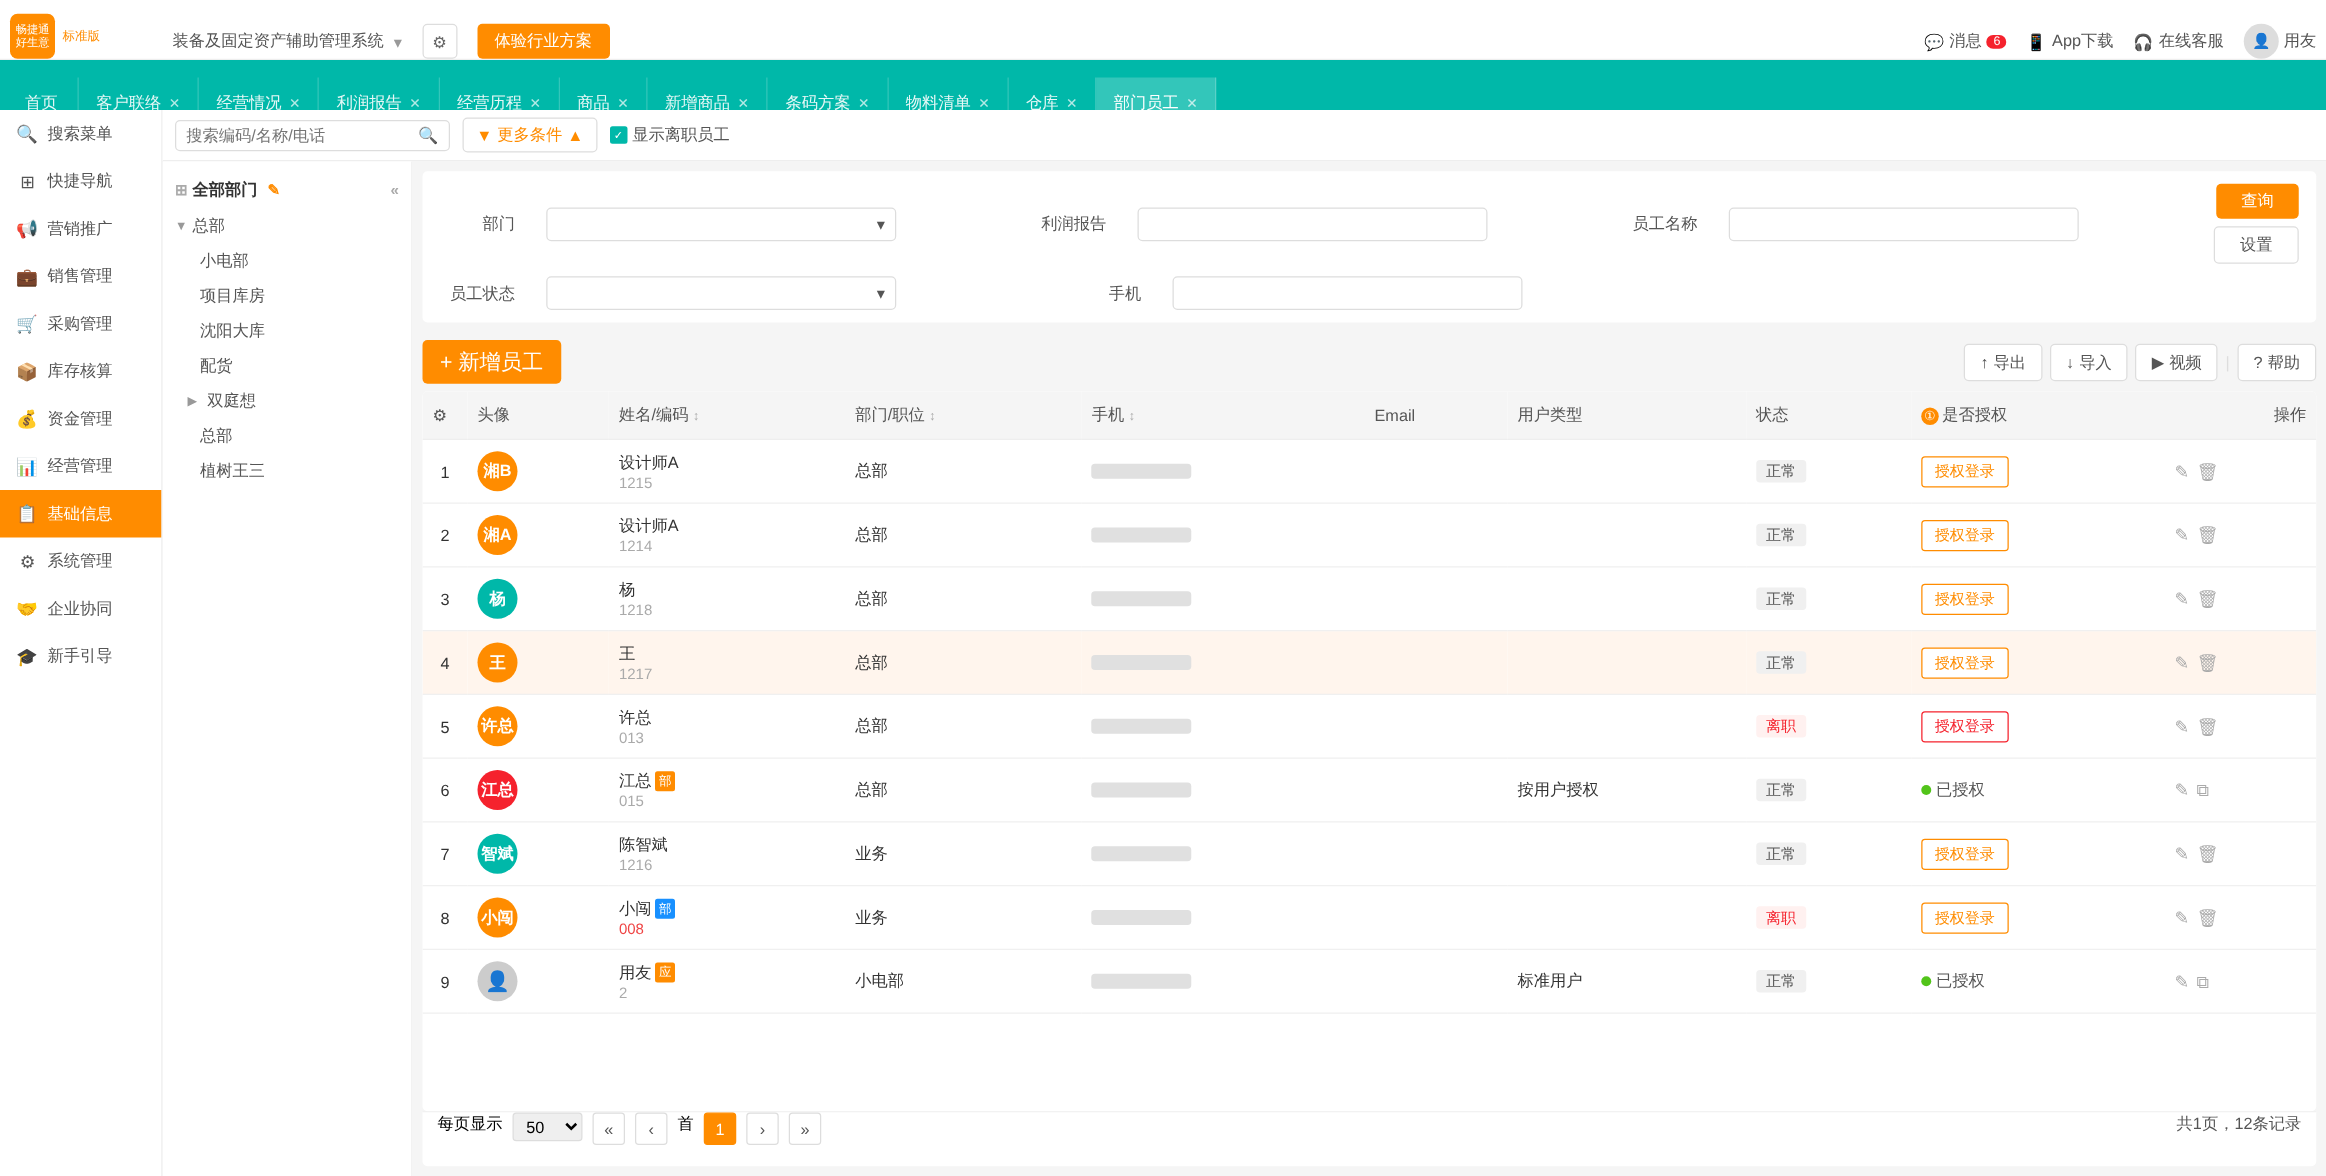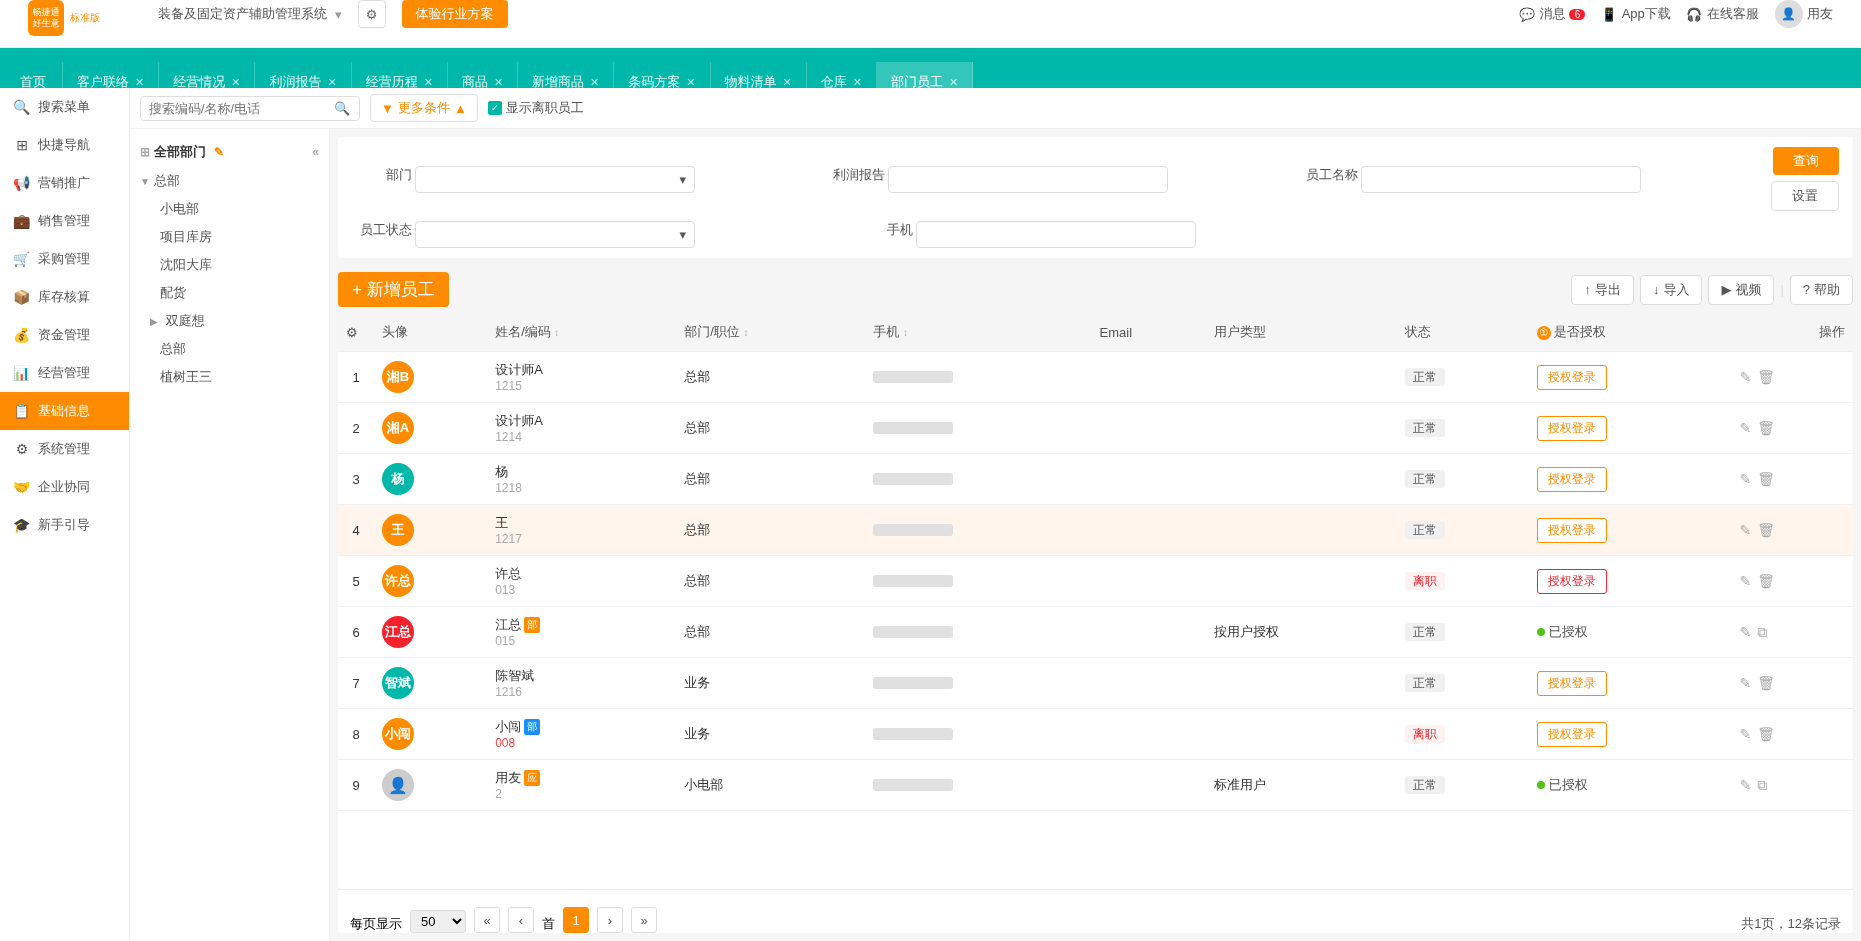--- a/index.html
+++ b/index.html
@@ -1,19 +1,19 @@
 <!DOCTYPE html>
 <html><head>
   <meta charset="utf-8">
   <style>
     * { box-sizing: border-box; margin: 0; padding: 0; font-family: 'Microsoft YaHei', Arial, sans-serif; font-size: 13px; }
     body { background: #f5f5f5; display: flex; flex-direction: column; height: 941px; overflow: hidden; }
 
     
-    .top-bar { height: 48px; background: #fff; display: flex; align-items: flex-start; padding: 0 28px; border-bottom: 1px solid #eee; flex-shrink: 0; }
+    .top-bar { height: 48px; background: #fff; display: flex; align-items: flex-end; padding: 0 8px; border-bottom: 1px solid #eee; flex-shrink: 0; }
     .logo-area { display: flex; align-items: center; width: 130px; }
     .logo-icon { width: 36px; height: 36px; background: #ff8c00; border-radius: 6px; display: flex; align-items: center; justify-content: center; color: #fff; font-size: 11px; margin-right: 6px; }
     .sys-title { flex: 1; font-size: 13px; color: #333; display: flex; align-items: center; gap: 8px; }
     .sys-title span { color: #555; }
     .sys-title .arrow { color: #999; }
     .gear-btn { width: 28px; height: 28px; border: 1px solid #ddd; border-radius: 4px; display: flex; align-items: center; justify-content: center; cursor: pointer; color: #666; margin-left: 8px; }
     .trial-btn { background: #ff8c00; color: #fff; border: none; padding: 5px 14px; border-radius: 4px; cursor: pointer; font-size: 13px; margin-left: 8px; }
     .top-right { display: flex; align-items: center; gap: 16px; margin-left: auto; }
     .top-right-item { display: flex; align-items: center; gap: 4px; cursor: pointer; color: #555; font-size: 13px; }
     .badge { background: #f5222d; color: #fff; border-radius: 10px; font-size: 10px; padding: 0 4px; min-width: 16px; text-align: center; }
@@ -48,21 +48,21 @@
     .tree-item { display: flex; align-items: center; padding: 5px 10px 5px 20px; cursor: pointer; color: #555; font-size: 13px; }
     .tree-item.has-children { padding-left: 10px; }
     .tree-arrow { font-size: 10px; margin-right: 4px; color: #999; }
 
     
     .right-panel { flex: 1; display: flex; flex-direction: column; overflow: hidden; background: #f5f5f5; }
 
     
     .filter-bar { background: #fff; margin: 8px; border-radius: 4px; padding: 10px 14px; display: flex; flex-direction: column; gap: 10px; flex-shrink: 0; }
     .filter-row { display: flex; align-items: center; gap: 16px; }
-    .filter-item { display: flex; gap: 3px; flex: 1; }
+    .filter-item { display: flex; align-items: center; gap: 25px; flex: 1; }
     .filter-item label { color: #555; white-space: nowrap; min-width: 60px; text-align: right; }
     .filter-select { flex: 1; max-width: 280px; border: 1px solid #ddd; border-radius: 4px; padding: 5px 8px; font-size: 13px; color: #555; display: flex; align-items: center; justify-content: space-between; cursor: pointer; }
     .filter-input { flex: 1; max-width: 280px; border: 1px solid #ddd; border-radius: 4px; padding: 5px 8px; font-size: 13px; color: #555; outline: none; }
     .filter-actions { display: flex; flex-direction: column; gap: 6px; align-items: flex-end; }
     .btn-search { background: #ff8c00; color: #fff; border: none; padding: 5px 20px; border-radius: 4px; cursor: pointer; font-size: 13px; }
     .btn-set { background: #fff; color: #555; border: 1px solid #ddd; padding: 5px 20px; border-radius: 4px; cursor: pointer; font-size: 13px; }
 
     
     .table-toolbar { display: flex; align-items: center; padding: 6px 8px; background: #f5f5f5; gap: 8px; flex-shrink: 0; }
     .btn-add { background: #ff8c00; color: #fff; border: none; padding: 6px 14px; border-radius: 4px; cursor: pointer; font-size: 17px; display: flex; align-items: center; gap: 4px; }
@@ -84,21 +84,21 @@
     .btn-auth-resign { border: 1px solid #f5222d; color: #f5222d; background: #fff; padding: 3px 10px; border-radius: 3px; cursor: pointer; font-size: 12px; white-space: nowrap; }
     .authorized { color: #555; display: flex; align-items: center; gap: 4px; font-size: 12px; }
     .dot-green { width: 8px; height: 8px; background: #52c41a; border-radius: 50%; }
     .gray-bar { height: 12px; background: #e0e0e0; border-radius: 3px; width: 80px; }
     .op-btns { display: flex; gap: 6px; align-items: center; color: #aaa; }
     .op-btn { cursor: pointer; color: #aaa; font-size: 14px; }
     .dep-badge { background: #ff8c00; color: #fff; font-size: 10px; padding: 1px 3px; border-radius: 2px; margin-left: 3px; }
     .dep-badge-blue { background: #1890ff; color: #fff; font-size: 10px; padding: 1px 3px; border-radius: 2px; margin-left: 3px; }
 
     
-    .pagination { height: 44px; background: #fff; border-top: 1px solid #eee; display: flex; align-items: flex-end; padding: 0 12px; gap: 8px; flex-shrink: 0; margin: 0 8px 8px; border-radius: 0 0 4px 4px; }
+    .pagination { height: 44px; background: #fff; border-top: 1px solid #eee; display: flex; align-items: flex-start; padding: 0 12px; gap: 8px; flex-shrink: 0; margin: 0 8px 8px; border-radius: 0 0 4px 4px; }
     .page-select { border: 1px solid #ddd; border-radius: 3px; padding: 2px 6px; font-size: 13px; }
     .page-btn { width: 26px; height: 26px; border: 1px solid #ddd; border-radius: 3px; display: flex; align-items: center; justify-content: center; cursor: pointer; color: #555; background: #fff; font-size: 12px; }
     .page-btn.active { background: #ff8c00; color: #fff; border-color: #ff8c00; }
     .page-total { margin-left: auto; color: #555; font-size: 13px; }
 
     
     .content-top-bar { background: #fff; padding: 6px 10px; border-bottom: 1px solid #eee; display: flex; align-items: center; gap: 10px; flex-shrink: 0; }
     .search-input-wrap { display: flex; align-items: center; border: 1px solid #ddd; border-radius: 4px; padding: 4px 8px; width: 220px; }
     .search-input-wrap input { border: none; outline: none; font-size: 13px; color: #555; width: 100%; }
     .more-filter { display: flex; align-items: center; gap: 4px; color: #ff8c00; cursor: pointer; font-size: 13px; border: 1px solid #ddd; border-radius: 4px; padding: 4px 10px; }

